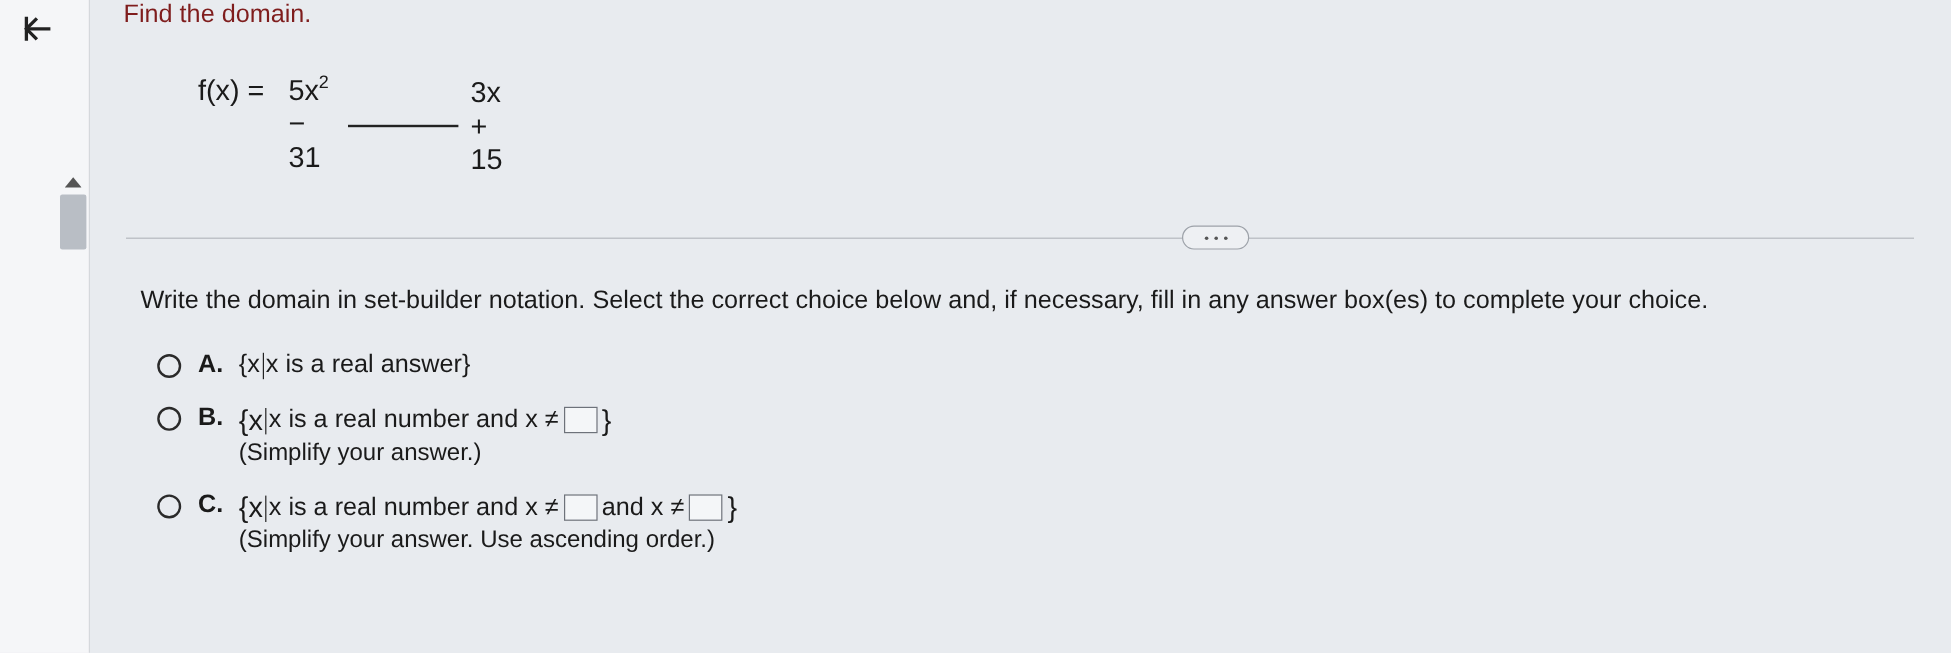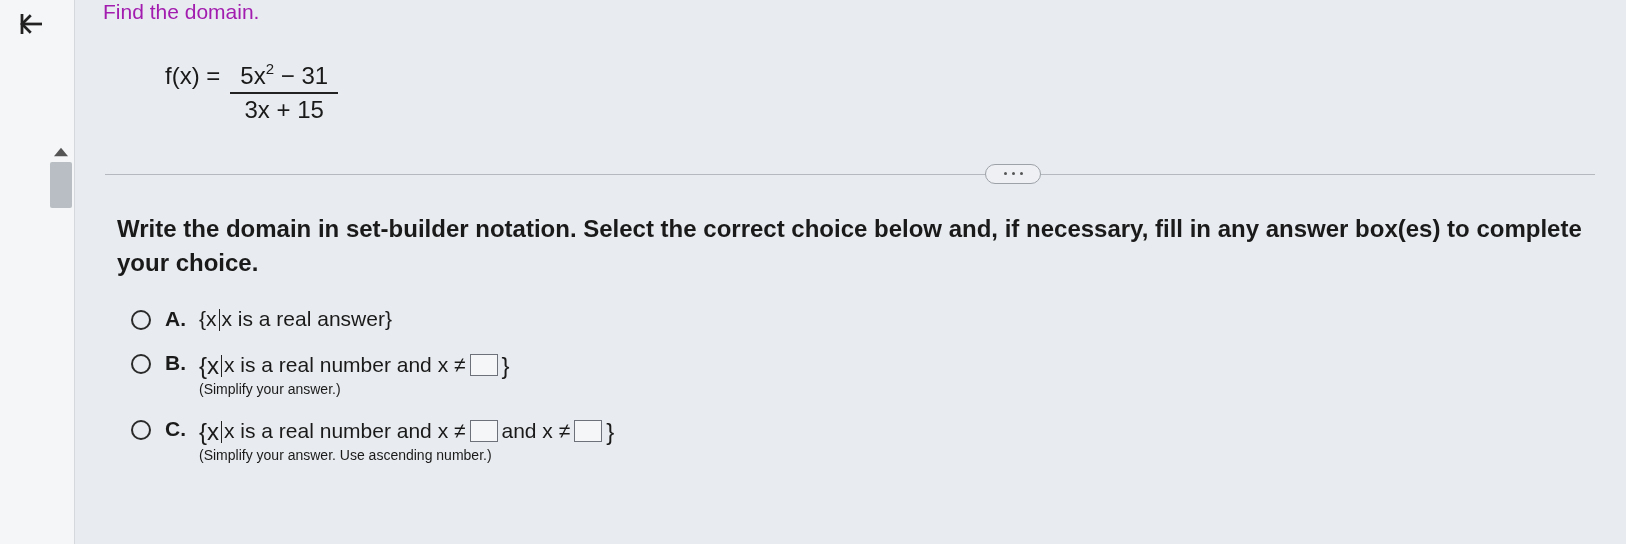--- a/index.html
+++ b/index.html
@@ -42,33 +42,33 @@
       border-radius: 2px;
     }
     .content {
       position: absolute;
       left: 95px; top: 0;
       width: 1520px;
       padding-top: 0;
     }
     .prompt-top {
       font-size: 21px;
-      color: #a21caf;
+      color: #7f1d1d;
       margin-left: 8px;
       margin-top: 0;
     }
     .formula-row {
       display: flex;
       align-items: flex-start;
       margin: 38px 0 0 70px;
       font-size: 24px;
     }
     .frac {
       display: inline-flex;
-      flex-direction: column;
+      flex-direction: row;
       align-items: center;
       margin-left: 10px;
     }
     .frac .num { padding: 0 10px 2px; }
     .frac .bar { width: 100%; height: 1.5px; background: #222; }
     .frac .den { padding: 2px 10px 0; }
     .sup { font-size: 15px; position: relative; top: -10px; }
     .divider-row {
       position: relative;
       margin: 40px 0 28px 10px;
@@ -87,24 +87,23 @@
       width: 56px; height: 20px;
       background: #eef0f3;
       border: 1px solid #9da2a9;
       border-radius: 10px;
       display: flex; align-items: center; justify-content: center;
       gap: 5px;
       cursor: pointer;
     }
     .ellipsis-pill .dot { width: 3px; height: 3px; background: #555; border-radius: 50%; }
     .instruction {
-      font-size: 24px;
+      font-size: 21px;
       margin: 0 10px 26px 22px;
       line-height: 1.45;
-      font-weight: bold;
     }
     .choices { margin-left: 36px; }
     .choice {
       display: flex;
       align-items: flex-start;
       margin-bottom: 20px;
       font-size: 21px;
     }
     .radio {
       width: 20px; height: 20px;
@@ -124,21 +123,21 @@
     .choice-line { display: flex; align-items: center; flex-wrap: wrap; }
     .setbar { display:inline-block; border-left: 1.5px solid #222; height: 22px; margin: 0 2px; vertical-align: middle; position: relative; top: 1px;}
     .answer-box {
       width: 28px; height: 22px;
       border: 1px solid #6d727a;
       background: #f4f6f8;
       margin: 0 4px;
       display: inline-block;
     }
     .hint {
-      font-size: 14px;
+      font-size: 20px;
       margin-top: 2px;
     }
     .brace { font-size: 24px; position: relative; top: 1px; }
   </style>
 </head>
 <body>
 
 <div class="left-rail">
   <div class="back-arrow">
     <svg viewBox="0 0 24 24">
@@ -215,18 +214,18 @@
       <div class="choice-body">
         <div class="choice-line">
           <span class="brace">{x</span>
             <span class="setbar"></span>
             <span>x is a real number and x ≠</span>
           <span class="answer-box"></span>
           <span> and x ≠</span>
           <span class="answer-box"></span>
           <span class="brace">}</span>
         </div>
-        <div class="hint">(Simplify your answer. Use ascending number.)</div>
+        <div class="hint">(Simplify your answer. Use ascending order.)</div>
       </div>
     </div>
 
   </div>
 </div>
 
 </body></html>

